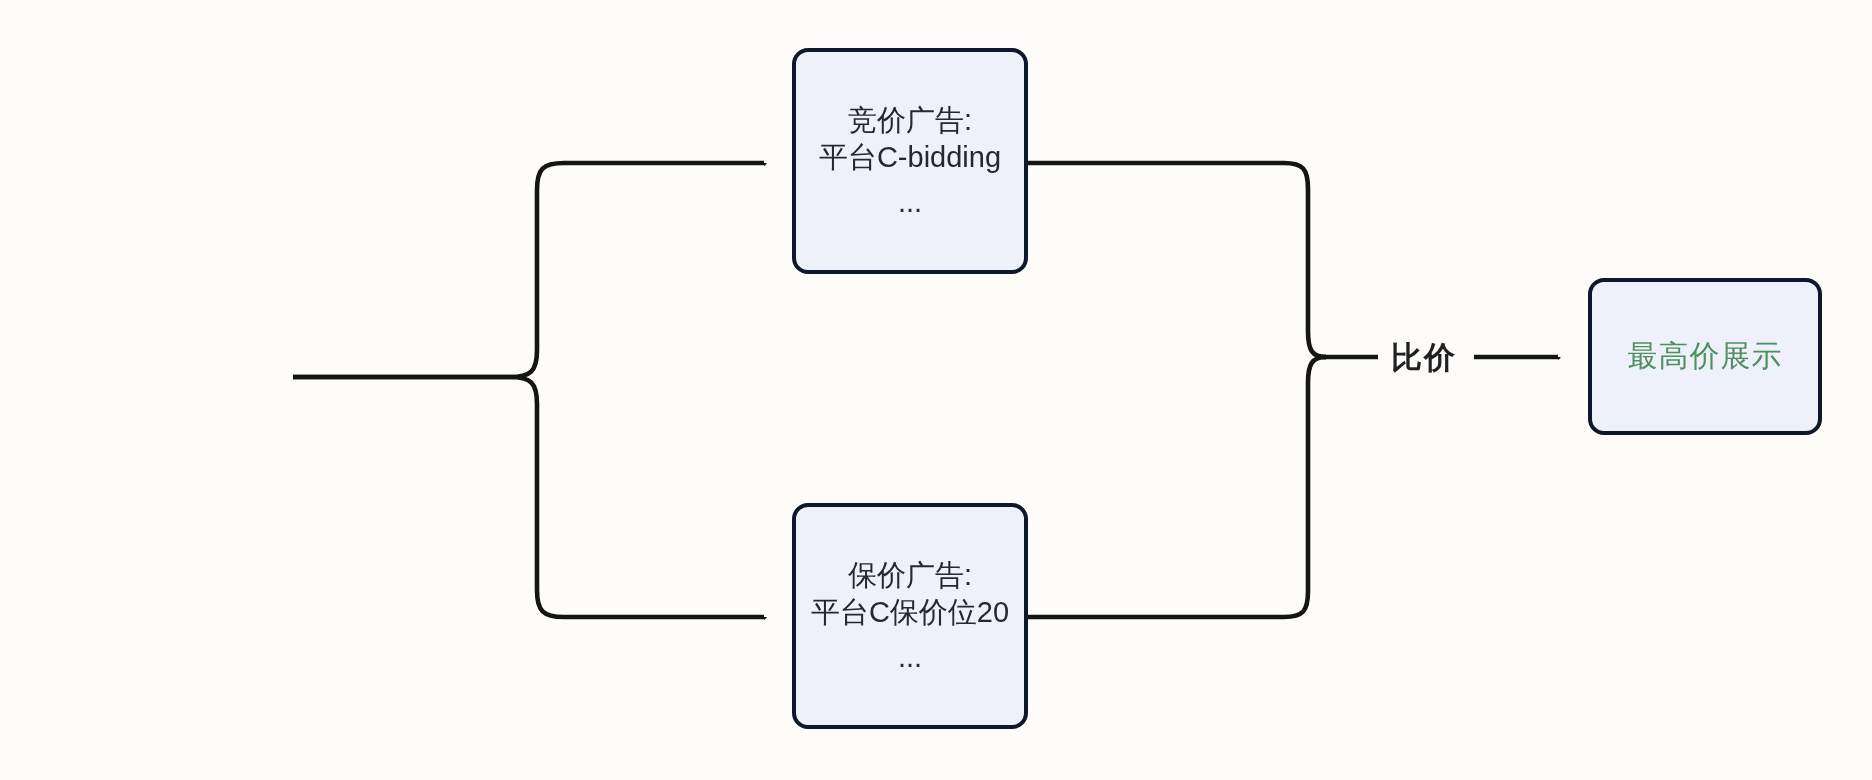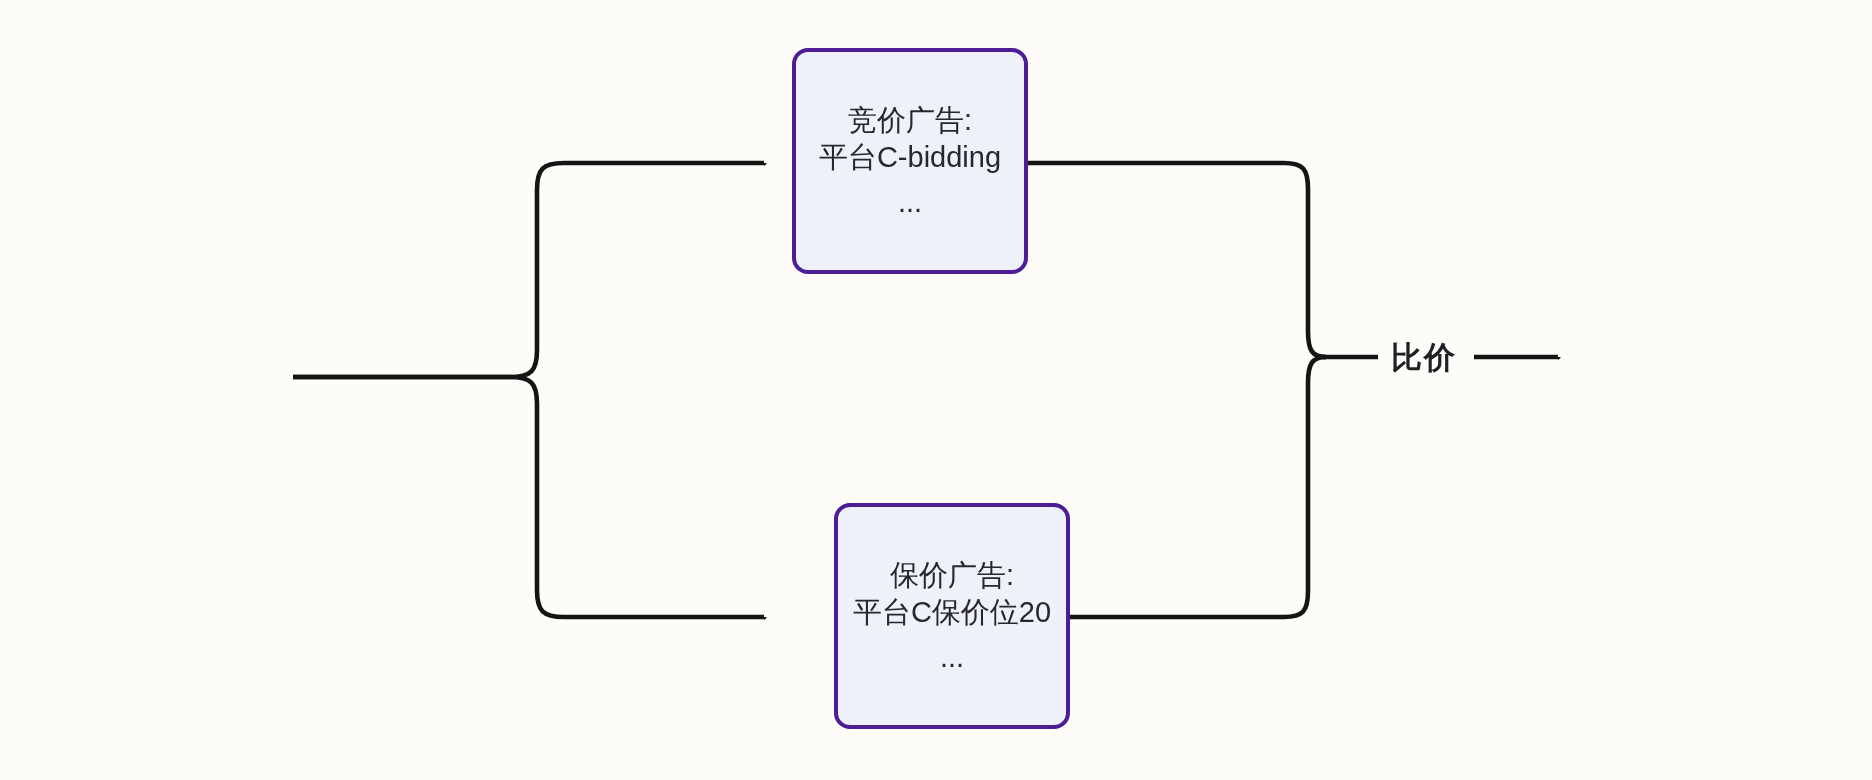--- a/index.html
+++ b/index.html
@@ -22,21 +22,21 @@
   }
   svg.connectors {
     position: absolute;
     left: 0;
     top: 0;
     pointer-events: none;
   }
   .node {
     position: absolute;
     background: #eef1f9;
-    border: 4px solid #4c1d95;
+    border: 4px solid #0f172a;
     border-radius: 16px;
     box-sizing: border-box;
     display: flex;
     flex-direction: column;
     align-items: center;
     justify-content: center;
     text-align: center;
   }
   .node.single {
     font-size: 30px;
@@ -54,21 +54,21 @@
   }
   .node.multi .line {
     display: block;
     white-space: nowrap;
   }
   .node.multi .line.ellipsis {
     margin-top: 8px;
   }
   #node-app-request   { left: 52px;   top: 298px; width: 235px; height: 155px; }
   #node-bidding-ads   { left: 792px;  top: 48px;  width: 236px; height: 226px; }
-  #node-guaranteed-ads{ left: 792px;  top: 503px; width: 236px; height: 226px; margin-left: 42px; }
+  #node-guaranteed-ads{ left: 792px;  top: 503px; width: 236px; height: 226px; }
   #node-highest-price { left: 1588px; top: 278px; width: 234px; height: 157px; }
   .compare-label {
     position: absolute;
     left: 1382px;
     top: 338px;
     width: 84px;
     height: 40px;
     line-height: 40px;
     text-align: center;
     font-size: 31px;
@@ -108,16 +108,19 @@
     <span class="line">平台C-bidding</span>
     <span class="line ellipsis">...</span>
   </div>
 
   <div class="node multi" id="node-guaranteed-ads">
     <span class="line">保价广告:</span>
     <span class="line">平台C保价位20</span>
     <span class="line ellipsis">...</span>
   </div>
 
+  <div class="node single green-text" id="node-highest-price">
+    <span>最高价展示</span>
+  </div>
 
   <div class="compare-label">比价</div>
 
 </div>
 
 </body></html>

